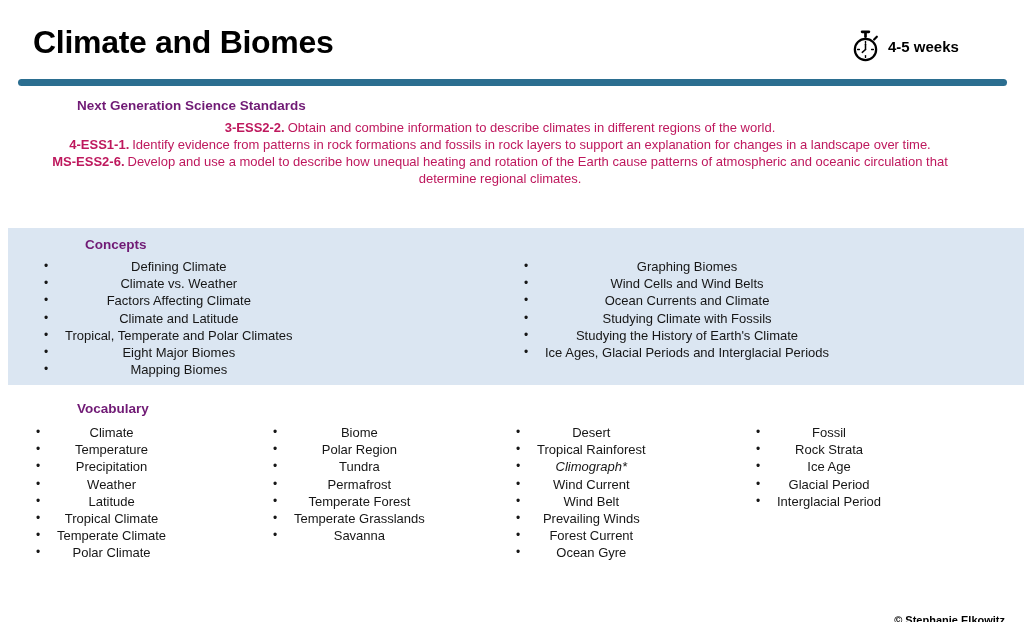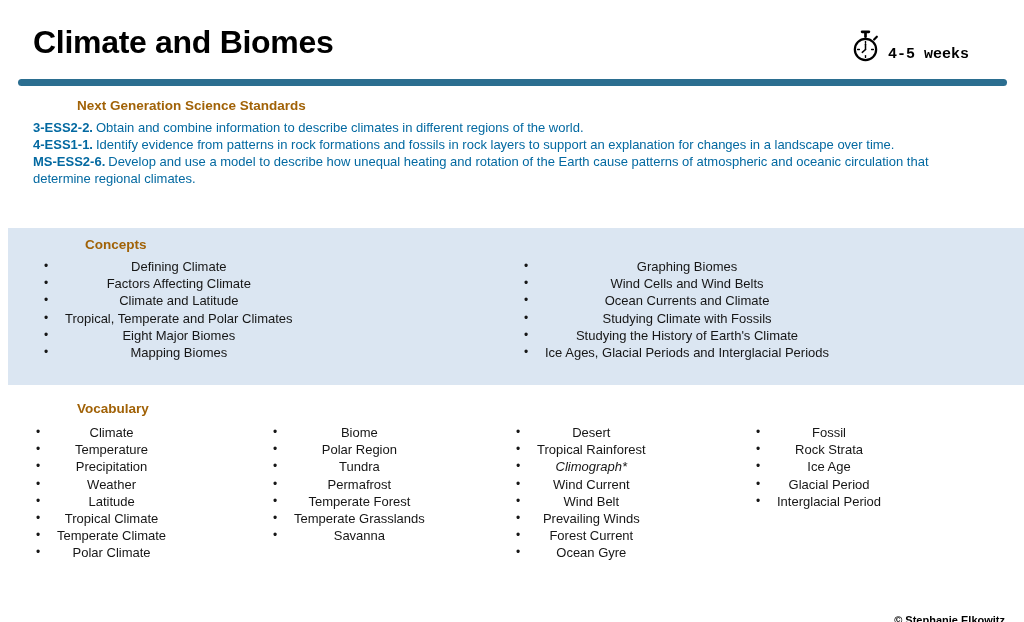--- a/index.html
+++ b/index.html
@@ -7,32 +7,32 @@
     position:relative;width:1024px;height:622px;overflow:hidden;
     background:#ffffff;color:#141414;
     font-family:"Liberation Sans","DejaVu Sans",sans-serif;
   }
   .title{
     position:absolute;left:33px;top:24px;
     font-size:32px;font-weight:bold;letter-spacing:-0.3px;color:#000;
   }
   .duration{
     position:absolute;left:851px;top:30px;
-    display:flex;align-items:flex-end;gap:8px;font-family:Liberation Mono, monospace;
+    display:flex;align-items:center;gap:8px;
   }
   .duration svg{display:block;}
   .duration-label{font-size:15px;font-weight:bold;color:#000;white-space:nowrap;}
   .divider{
     position:absolute;left:18px;top:79px;width:989px;height:7px;
     border-radius:4px;background:#2B6E90;
   }
-  .sec-heading{font-size:13.5px;font-weight:bold;color:#a16207;padding-left:44px;}
+  .sec-heading{font-size:13.5px;font-weight:bold;color:#701a75;padding-left:44px;}
   .standards{position:absolute;left:33px;top:98px;width:934px;}
   .standards .sec-heading{margin-bottom:6px;}
-  .std-line{font-size:13px;line-height:17px;color:#0369a1;}
+  .std-line{font-size:13px;line-height:17px;color:#be185d;text-align:center;}
   .std-code{font-weight:bold;margin-right:3px;}
   .panel{
     position:absolute;left:8px;top:228px;width:1024px;height:157px;
     background:#DBE6F2;
   }
   .panel .sec-heading{position:absolute;left:33px;top:9px;}
   .blist{
     list-style:none;margin:0;padding:0;
     font-size:13px;line-height:17.2px;color:#161616;text-align:center;
   }
@@ -87,20 +87,21 @@
     <div class="sec-heading">Next Generation Science Standards</div>
     <div class="std-line"><span class="std-code">3-ESS2-2.</span><span>Obtain and combine information to describe climates in different regions of the world.</span></div>
     <div class="std-line"><span class="std-code">4-ESS1-1.</span><span>Identify evidence from patterns in rock formations and fossils in rock layers to support an explanation for changes in a landscape over time.</span></div>
     <div class="std-line"><span class="std-code">MS-ESS2-6.</span><span>Develop and use a model to describe how unequal heating and rotation of the Earth cause patterns of atmospheric and oceanic circulation that determine regional climates.</span></div>
   </div>
 
   <div class="panel">
     <div class="sec-heading">Concepts</div>
     <ul class="blist concepts-col1">
       <li>Defining Climate</li>
+      <li>Climate vs. Weather</li>
       <li>Factors Affecting Climate</li>
       <li>Climate and Latitude</li>
       <li>Tropical, Temperate and Polar Climates</li>
       <li>Eight Major Biomes</li>
       <li>Mapping Biomes</li>
     </ul>
     <ul class="blist concepts-col2">
       <li>Graphing Biomes</li>
       <li>Wind Cells and Wind Belts</li>
       <li>Ocean Currents and Climate</li>

